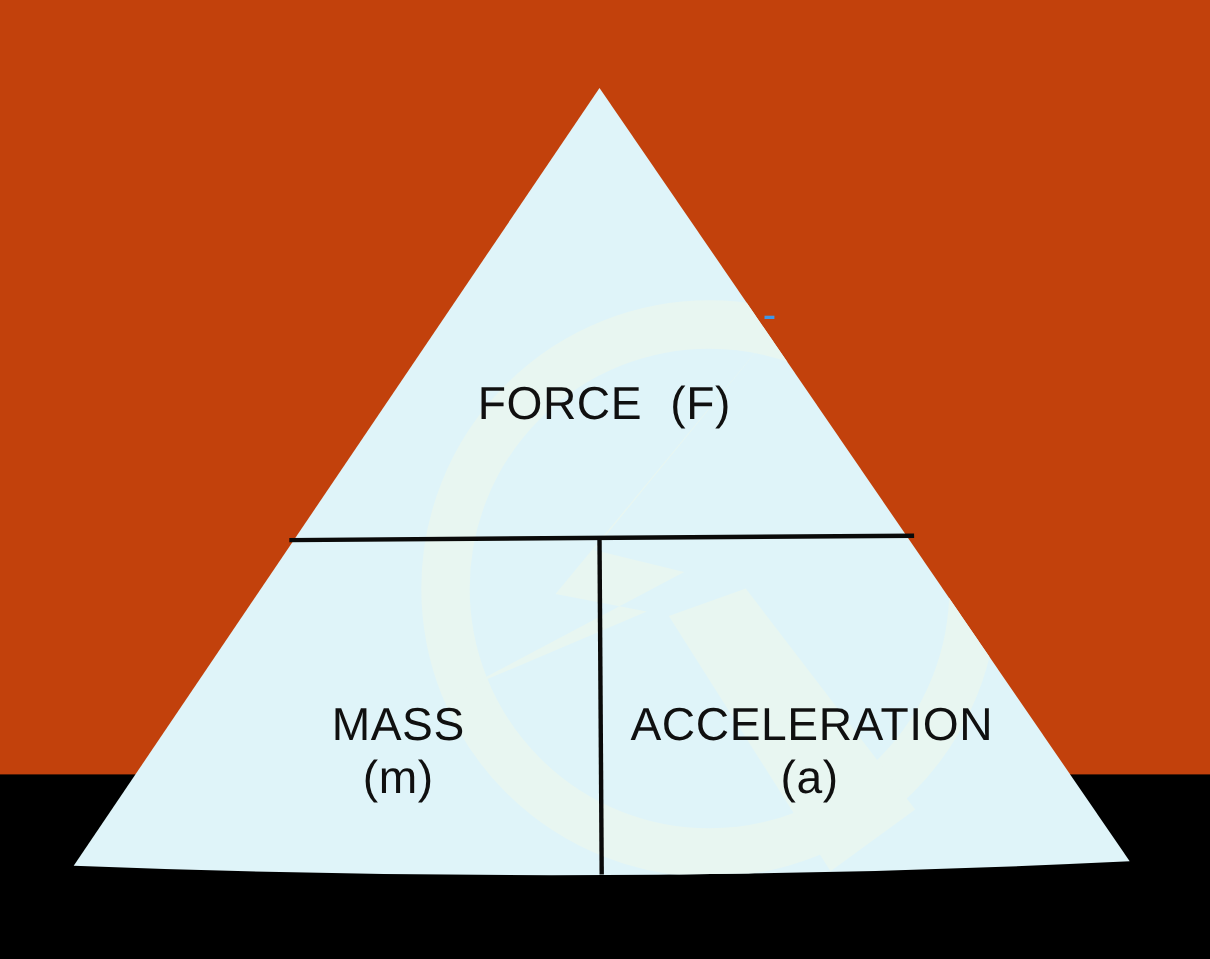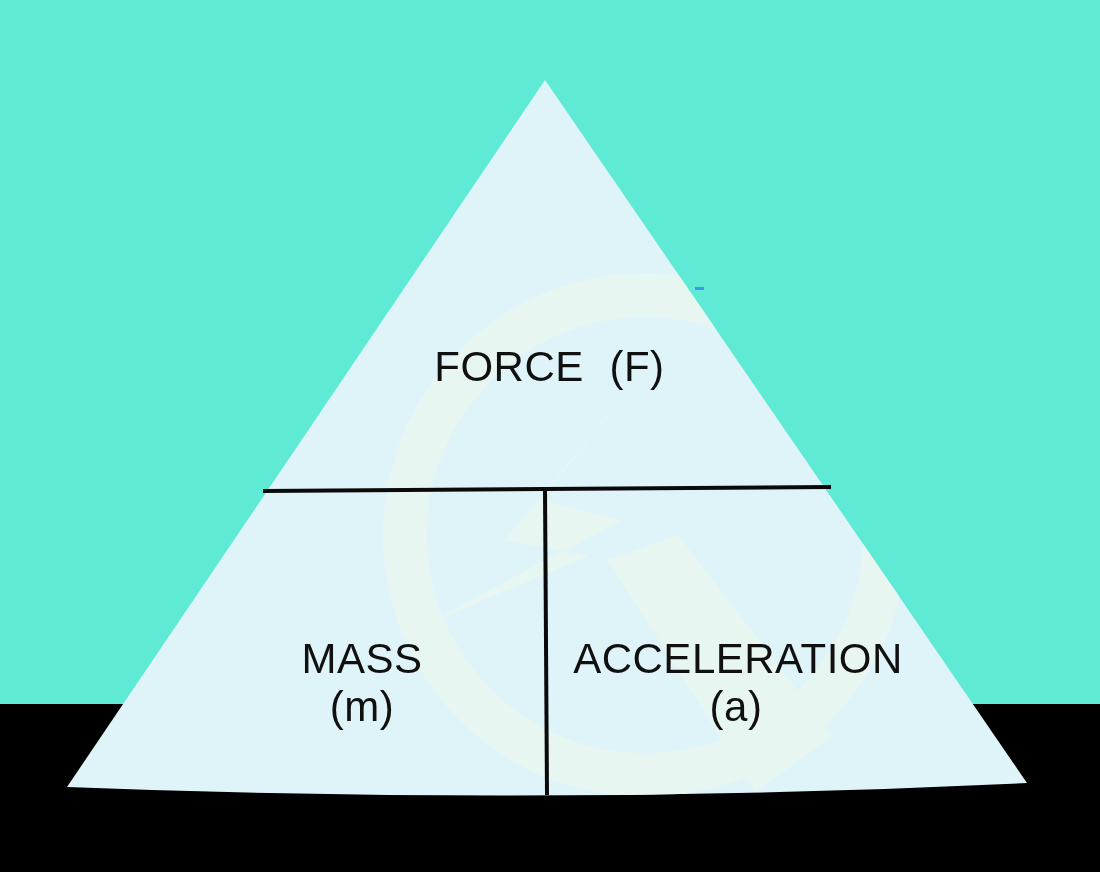--- a/index.html
+++ b/index.html
@@ -7,21 +7,21 @@
     padding: 0;
     background: #000000;
     width: 1100px;
     height: 872px;
     overflow: hidden;
   }
   .canvas {
     position: relative;
     width: 1100px;
     height: 704px;
-    background: #5eead4;
+    background: #c2410c;
   }
   svg { display: block; }
   .section-label {
     font-family: "Liberation Sans", sans-serif;
     font-size: 42px;
     letter-spacing: 0.5px;
     fill: #101010;
     text-anchor: middle;
   }
 </style>

